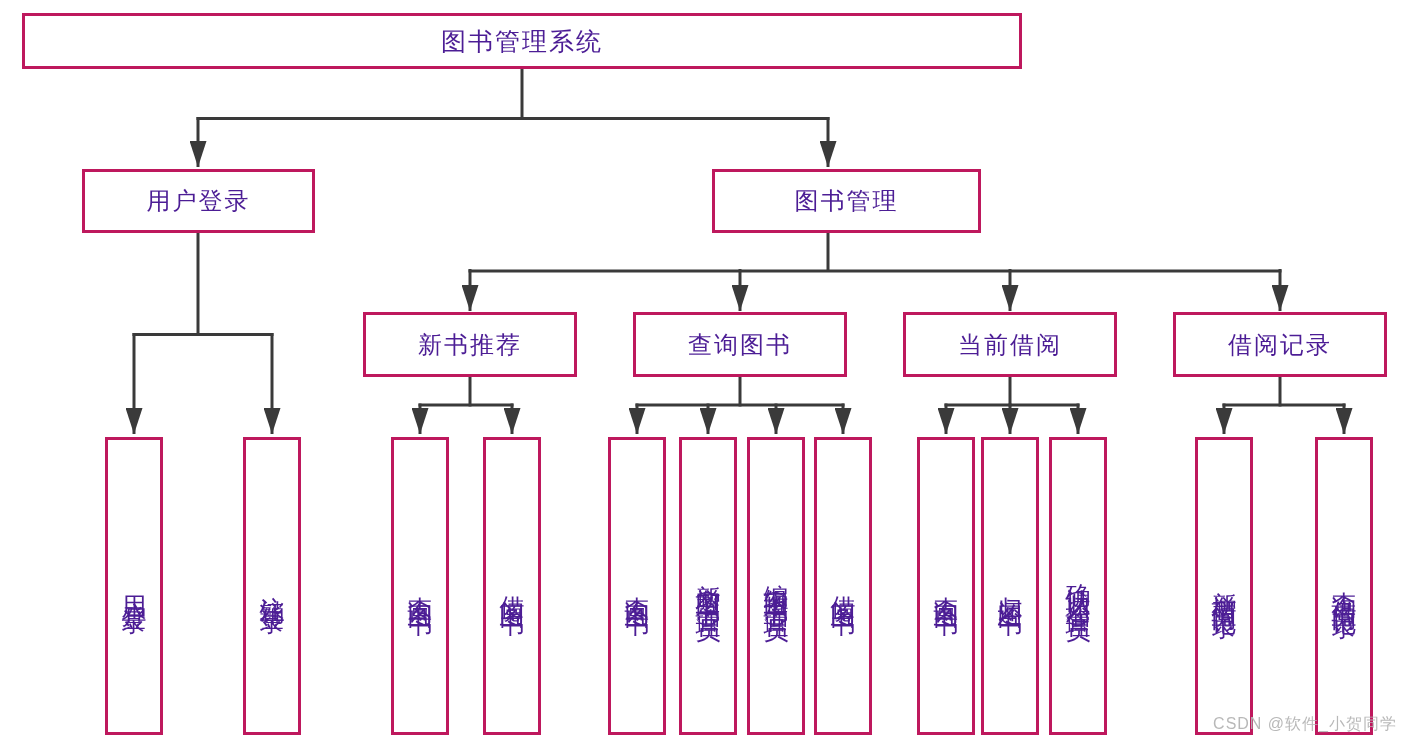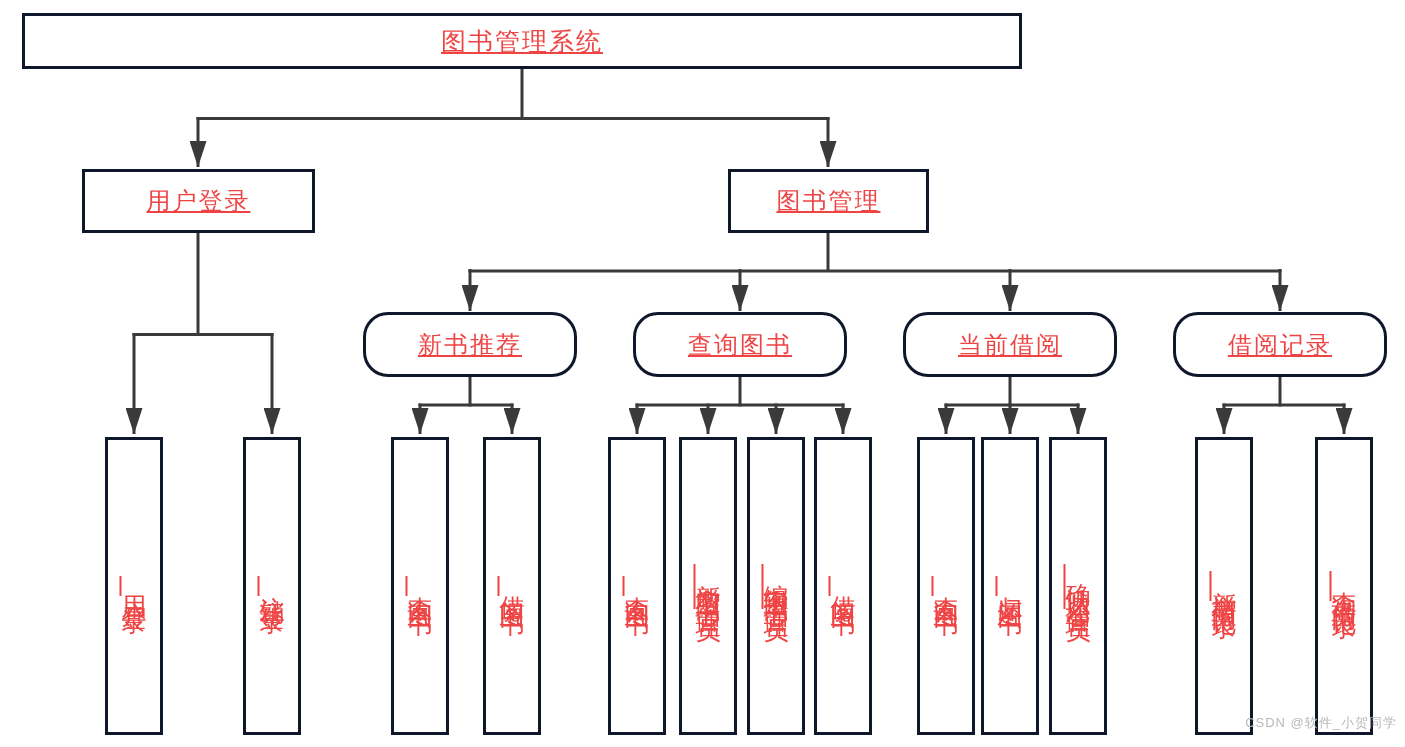--- a/index.html
+++ b/index.html
@@ -13,46 +13,45 @@
   }
   #connectors {
     position: absolute;
     left: 0; top: 0;
     width: 1405px; height: 747px;
   }
   .node {
     position: absolute;
     box-sizing: border-box;
     background: #ffffff;
-    border: 3px solid #0f172a;
+    border: 3px solid #be185d;
     display: flex;
     align-items: center;
     justify-content: center;
-    color: #ef4444;
-    text-decoration: underline;
+    color: #4c1d95;
   }
   .hnode { font-size: 24px; letter-spacing: 2px; }
   .root  { left: 22px;  top: 13px;  width: 1000px; height: 56px; font-size: 25px; }
   .l1a   { left: 82px;  top: 169px; width: 233px;  height: 64px; }
-  .l1b   { left: 728px; top: 169px; width: 201px;  height: 64px; }
-  .l2    { top: 312px; height: 65px; width: 214px; border-radius: 25px; }
+  .l1b   { left: 712px; top: 169px; width: 269px;  height: 64px; }
+  .l2    { top: 312px; height: 65px; width: 214px; }
   .leaf  { top: 437px; height: 298px; width: 58px; }
   .leaf .vtext {
     writing-mode: vertical-rl;
     text-orientation: mixed;
     font-size: 25px;
     letter-spacing: 5px;
     line-height: 1;
     white-space: nowrap;
   }
   .watermark {
     position: absolute;
     right: 8px;
     top: 714px;
-    font-size: 13px;
+    font-size: 16px;
     letter-spacing: 1px;
     color: #b5b5b5;
     opacity: 0.95;
     z-index: 5;
   }
 </style>
 </head>
 <body>
 
 <div id="stage">

